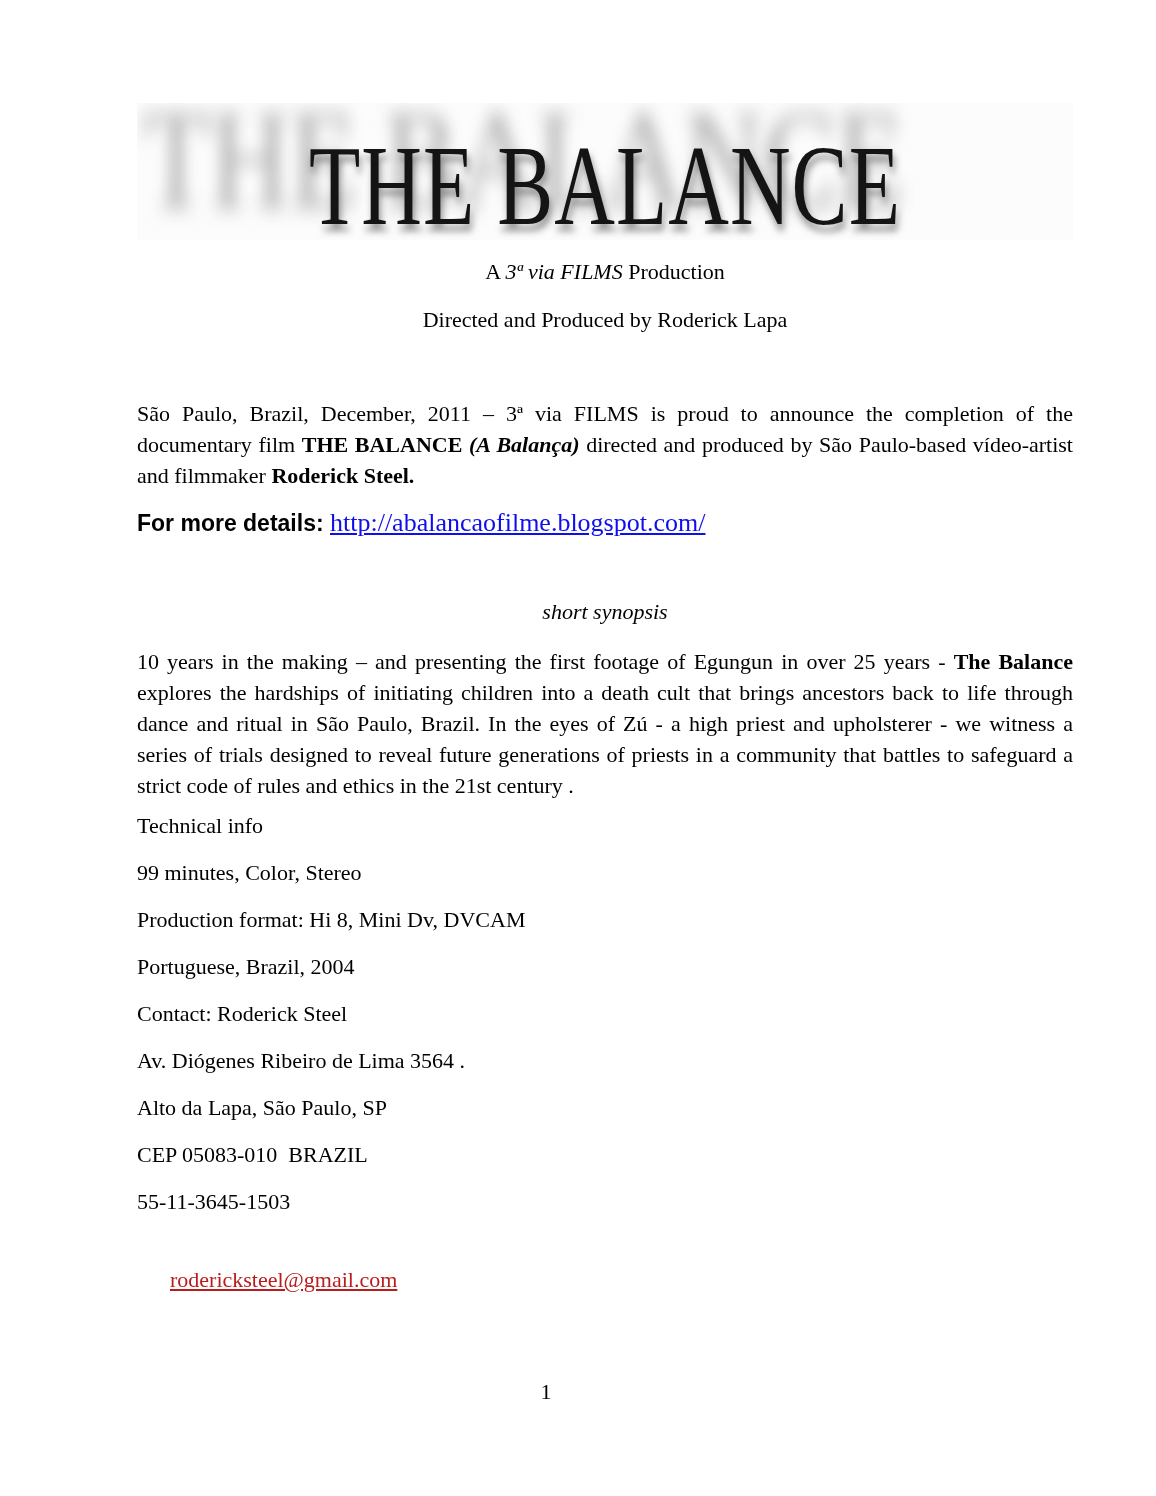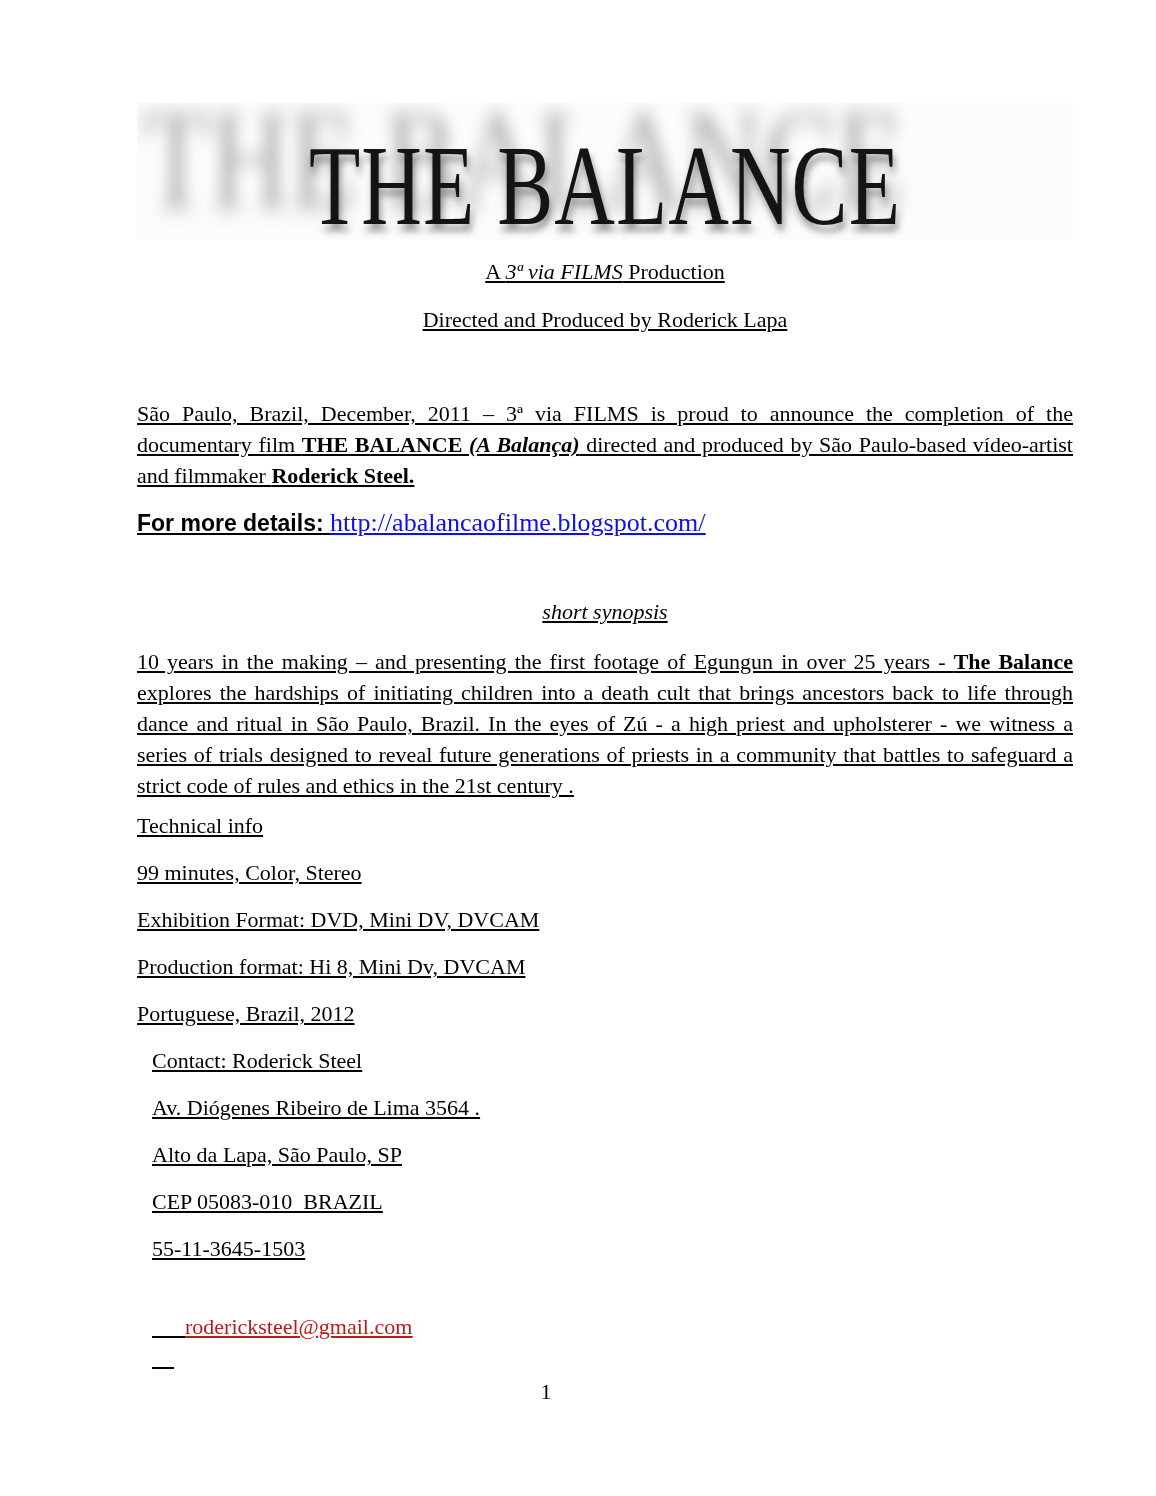--- a/index.html
+++ b/index.html
@@ -8,21 +8,20 @@
     position: relative;
     width: 1156px;
     height: 1496px;
     margin: 0 auto;
     background: #ffffff;
     font-family: "Liberation Serif", serif;
     color: #000000;
     font-size: 22px;
     padding: 103px 83px 0 137px;
     overflow: hidden;
-    text-decoration: underline;
   }
 
   
   .logo-wrap {
     position: relative;
     height: 137px;
     background: #fcfcfc;
     overflow: hidden;
   }
   .logo-ghost {
@@ -94,21 +93,21 @@
     margin-top: 19px;
     text-align: justify;
     line-height: 31px;
   }
 
   
   .technical-block { margin-top: 9px; text-align: left; }
   .technical-block .line { line-height: 31px; margin-bottom: 16px; }
 
   
-  .contact-block { margin-top: 5px; text-align: left; margin-left: 15px; }
+  .contact-block { margin-top: 5px; text-align: left; }
   .contact-block .line { line-height: 31px; margin-bottom: 16px; white-space: pre-wrap; }
   .contact-block a {
     color: #b91c1c;
     text-decoration: underline;
   }
 
   
   .page-number {
     position: absolute;
     left: 137px;
@@ -142,23 +141,22 @@
   </div>
 
   <div class="synopsis-heading">short synopsis</div>
   <div class="synopsis-paragraph">
     <span>10 years in the making – and presenting the first footage of Egungun in over 25 years - </span><span class="seg-bold">The Balance</span><span> explores the hardships of initiating children into a death cult that brings ancestors back to life through dance and ritual in São Paulo, Brazil. In the eyes of Zú - a high priest and upholsterer - we witness a series of trials designed to reveal future generations of priests in a community that battles to safeguard a strict code of rules and ethics in the 21st century .</span>
   </div>
 
   <div class="technical-block">
     <div class="line">Technical info</div>
     <div class="line">99 minutes, Color, Stereo</div>
-    <div class="line">Exhibition Format: DVD, Mini DV, DVCAM</div>
     <div class="line">Production format: Hi 8, Mini Dv, DVCAM</div>
-    <div class="line">Portuguese, Brazil, 2012</div>
+    <div class="line">Portuguese, Brazil, 2004</div>
   </div>
 
   <div class="contact-block">
     <div class="line">Contact: Roderick Steel</div>
     <div class="line">Av. Diógenes Ribeiro de Lima 3564 .</div>
     <div class="line">Alto da Lapa, São Paulo, SP</div>
     <div class="line">CEP 05083-010  BRAZIL</div>
     <div class="line">55-11-3645-1503</div>
     <div class="line">
       <a href="#">rodericksteel@gmail.com</a>

